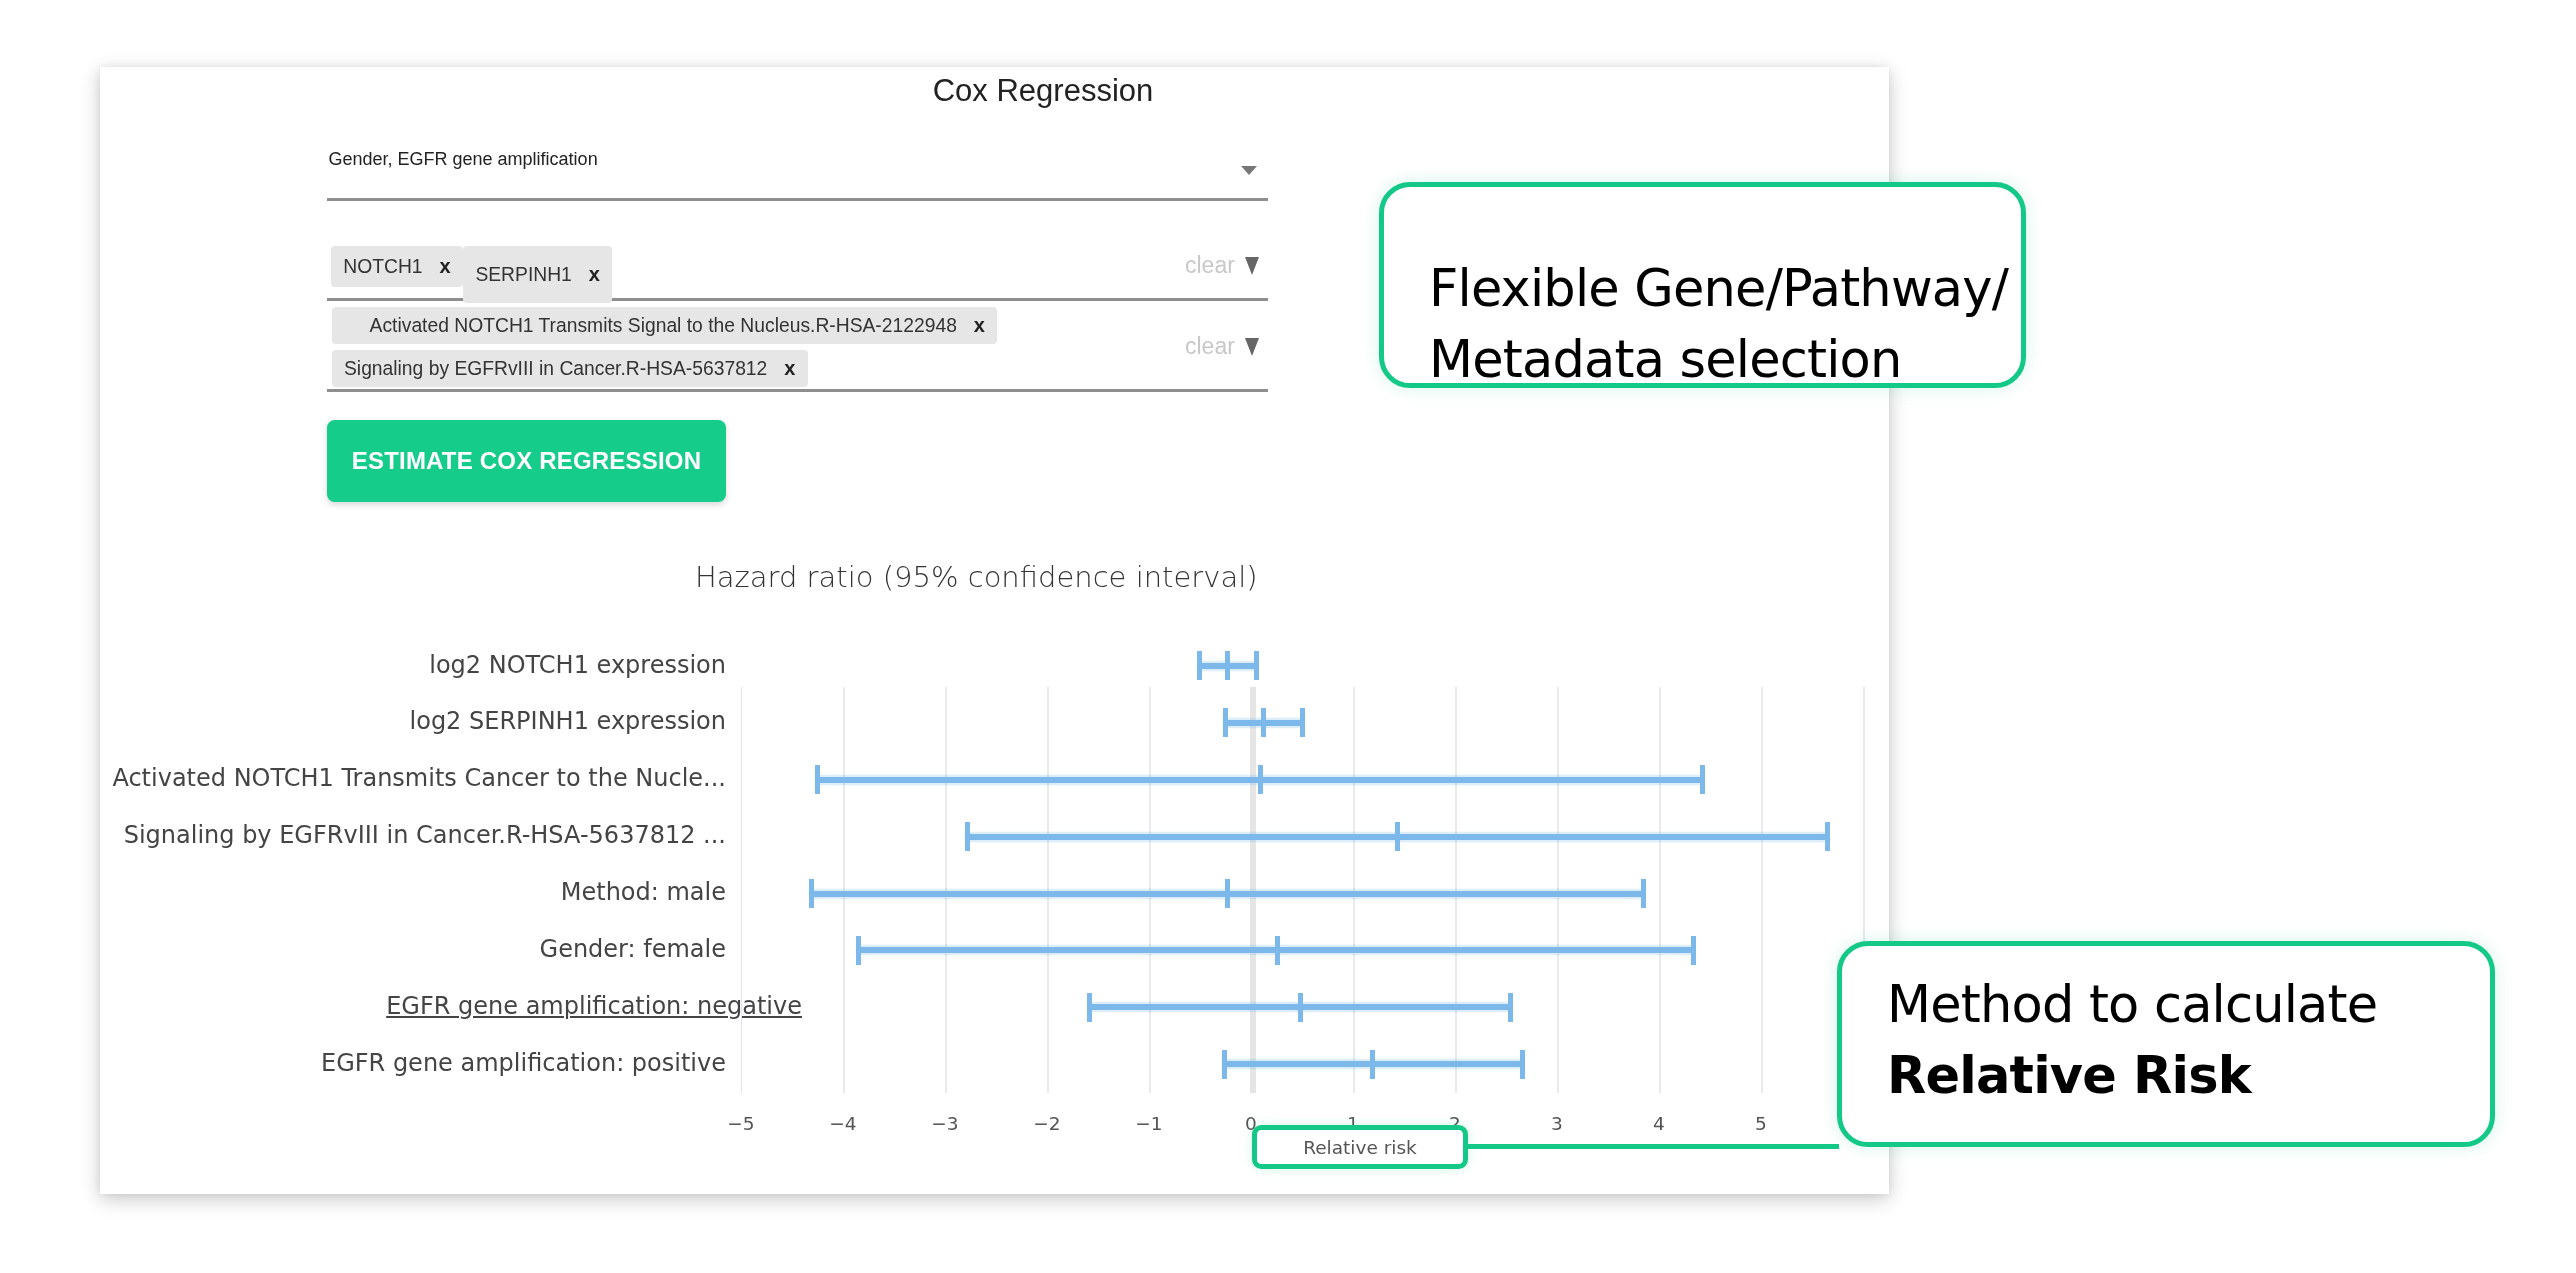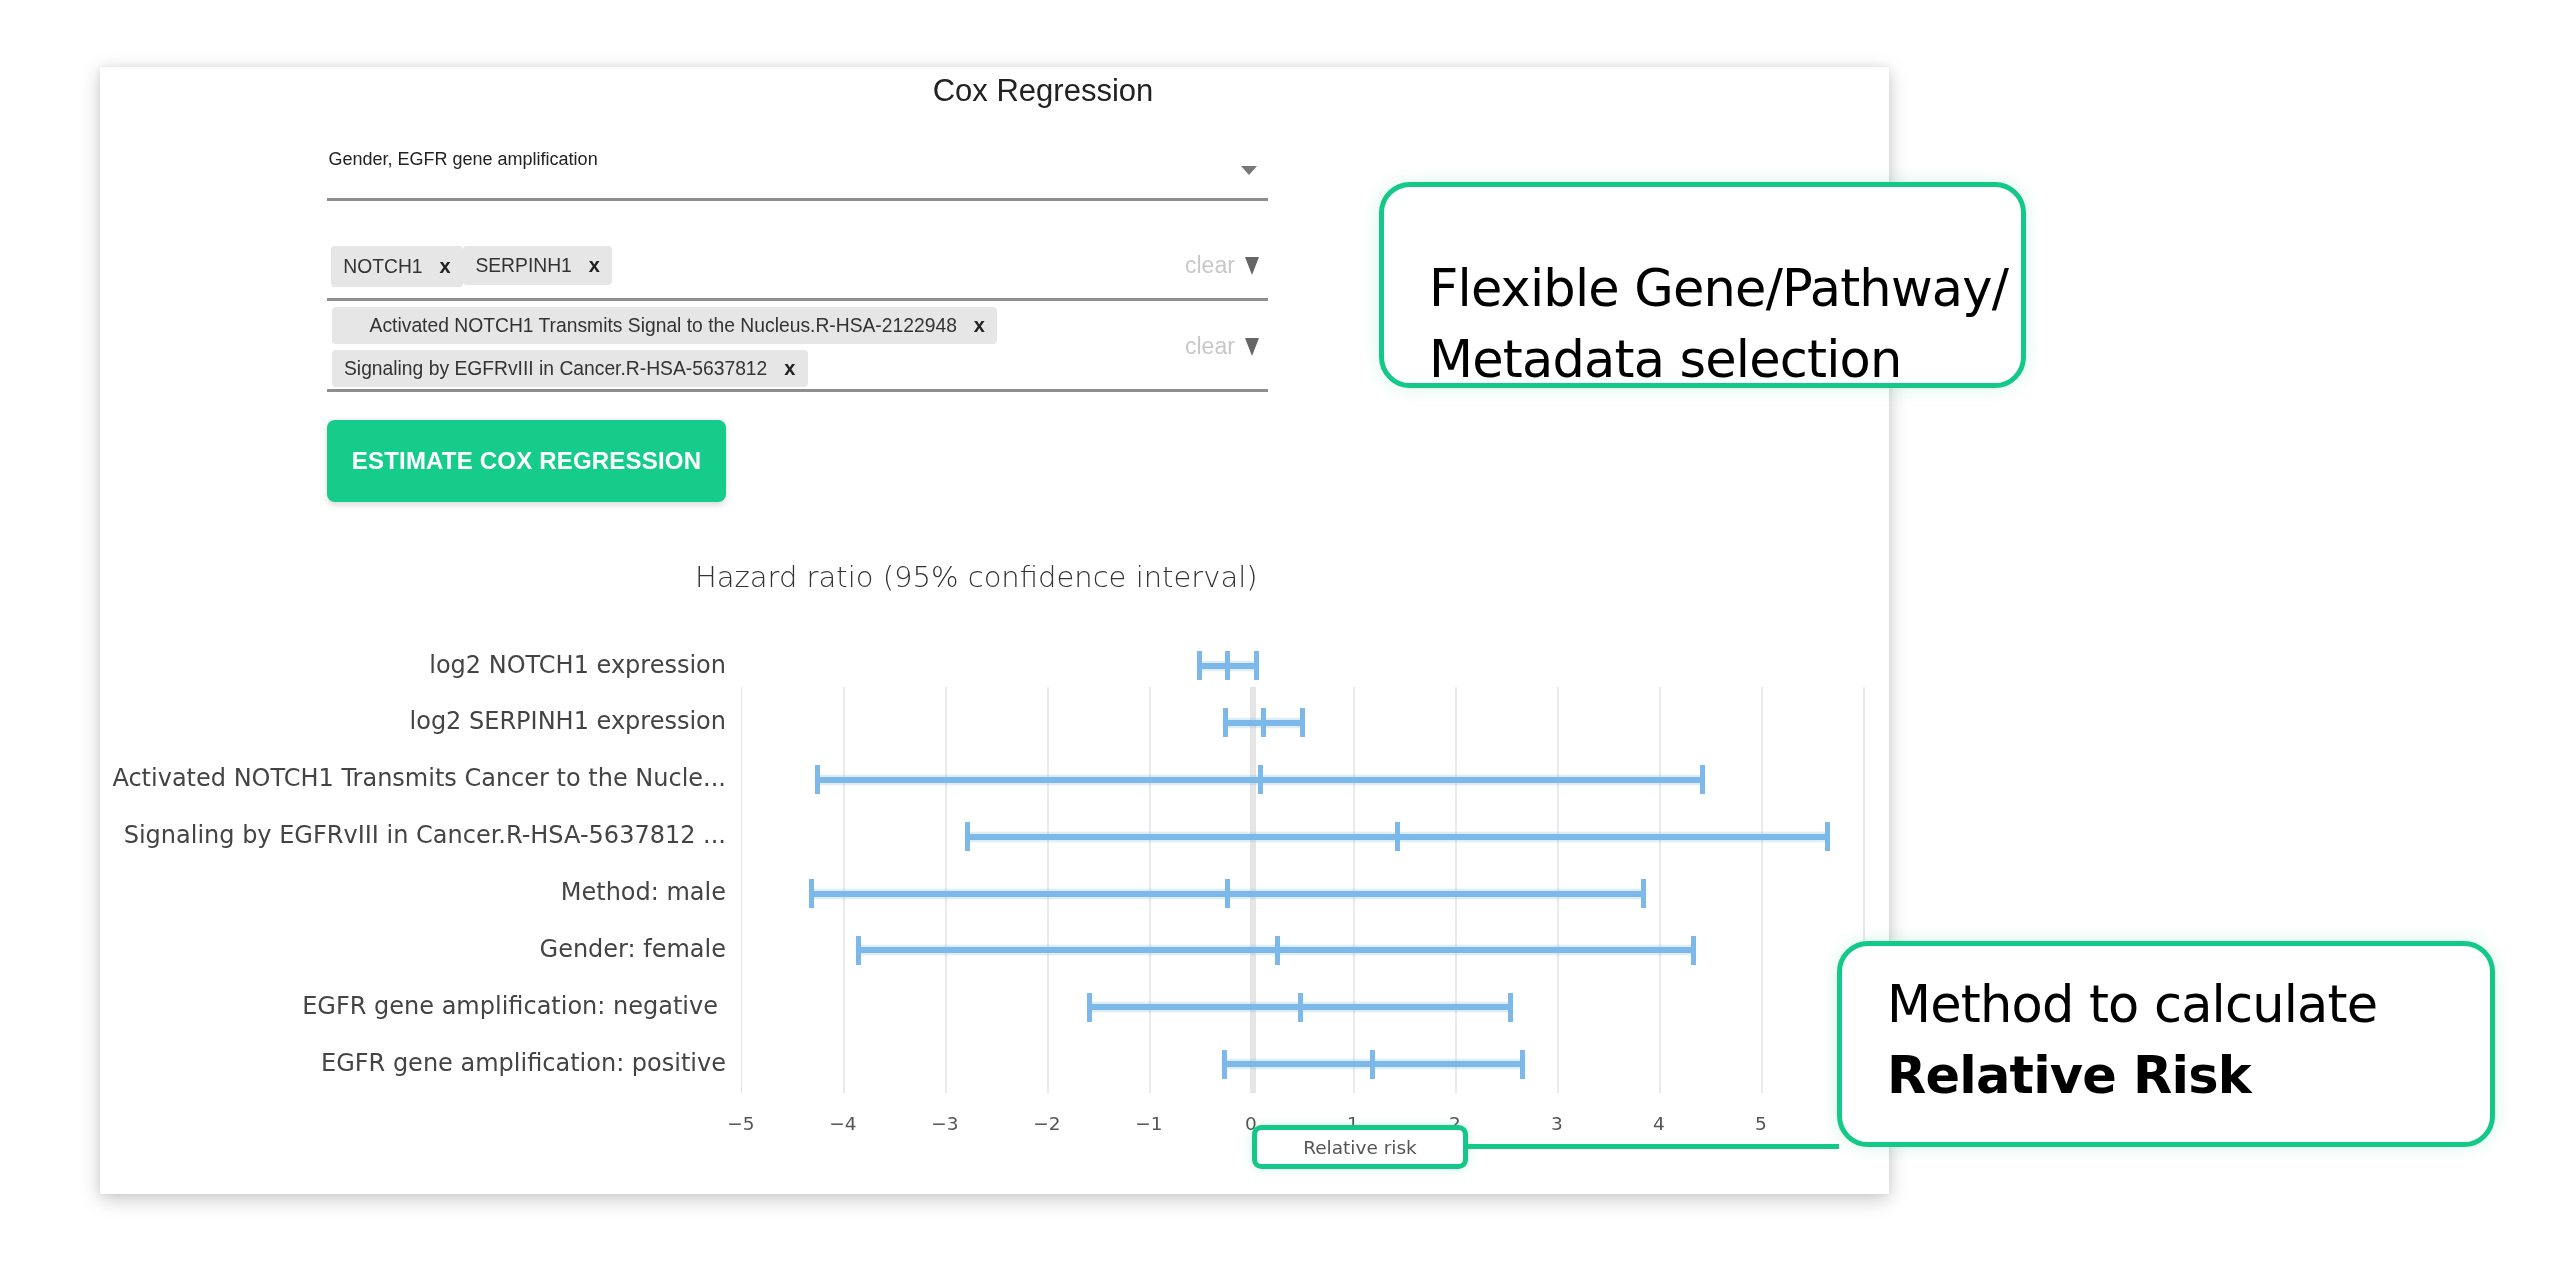--- a/index.html
+++ b/index.html
@@ -53,21 +53,21 @@
 <div class="field" style="top:135px;height:63px;">
   <span class="select-value" style="top:14px;">Gender, EGFR gene amplification</span>
   <span class="caret-small" style="top:31px;"></span>
 </div>
 
 <div class="field" style="top:232px;height:66px;">
   <div class="chip" style="left:3.9px;top:14px;height:41px;">
     <span>NOTCH1</span>
     <span class="x">x</span>
   </div>
-  <div class="chip" style="left:136px;top:14px;height:39px;">
+  <div class="chip" style="left:136px;top:14px;height:57px;">
     <span>SERPINH1</span>
     <span class="x">x</span>
   </div>
   <span class="clear" style="left:858px;top:20px;">clear</span>
   <span class="caret" style="left:918px;top:25px;"></span>
 </div>
 
 <div class="field" style="top:301px;height:88px;">
   <div class="chip" style="left:4.6px;top:6.2px;height:37px;padding-left:38px;">
     <span>Activated NOTCH1 Transmits Signal to the Nucleus.R-HSA-2122948</span>
@@ -85,21 +85,21 @@
 
 <div class="chart-title">Hazard ratio (95% confidence interval)</div>
 
 <div id="ylabels">
     <div class="ylabel" style="right: 1850px; top: 651px;">log2 NOTCH1 expression</div>
     <div class="ylabel" style="right: 1850px; top: 707px;">log2 SERPINH1 expression</div>
     <div class="ylabel" style="right: 1850px; top: 764px;">Activated NOTCH1 Transmits Cancer to the Nucle...</div>
     <div class="ylabel" style="right: 1850px; top: 821px;">Signaling by EGFRvIII in Cancer.R-HSA-5637812 ...</div>
     <div class="ylabel" style="right: 1850px; top: 878px;">Method: male</div>
     <div class="ylabel" style="right: 1850px; top: 935px;">Gender: female</div>
-    <div class="ylabel" style="right: 1858px; top: 992px;">EGFR gene amplification: negative</div>
+    <div class="ylabel" style="right: 1774px; top: 992px; text-decoration: underline;">EGFR gene amplification: negative</div>
     <div class="ylabel" style="right: 1850px; top: 1049px;">EGFR gene amplification: positive</div>
   </div>
 
 <div class="plot" id="plot">
   <div class="zero" style="left:508px;"></div>
 <div class="grid" style="left: 101px;"></div>
     <div class="grid" style="left: 203px;"></div>
     <div class="grid" style="left: 305px;"></div>
     <div class="grid" style="left: 407px;"></div>
     <div class="grid" style="left: 611px;"></div>

